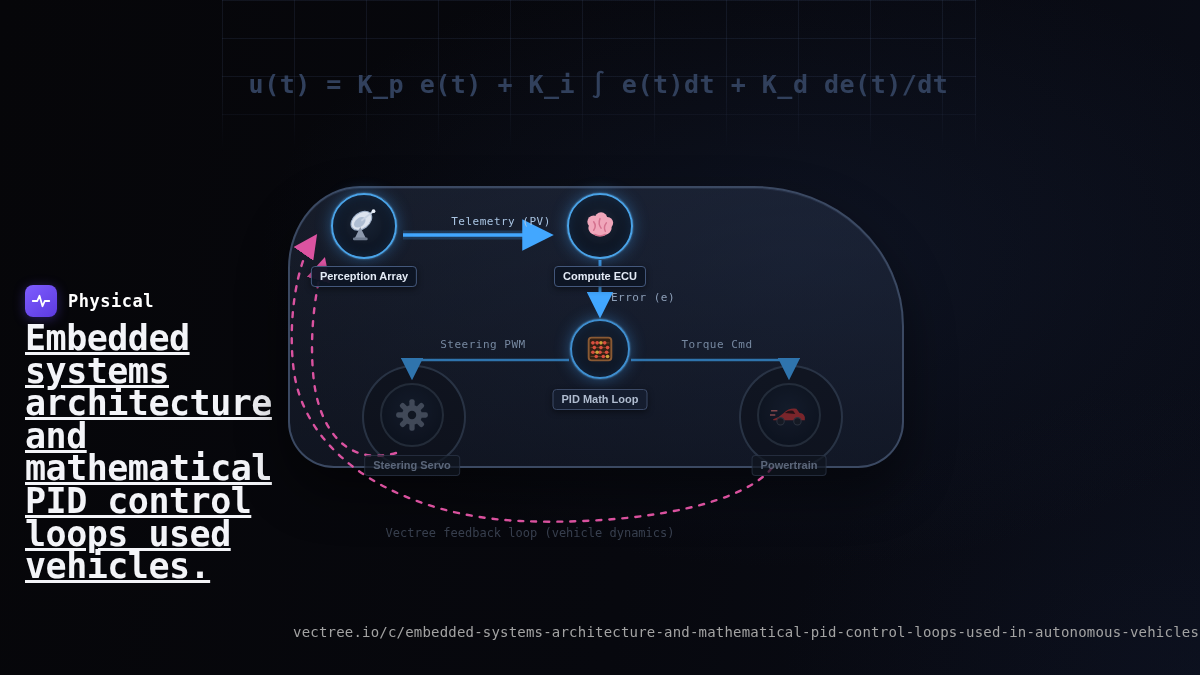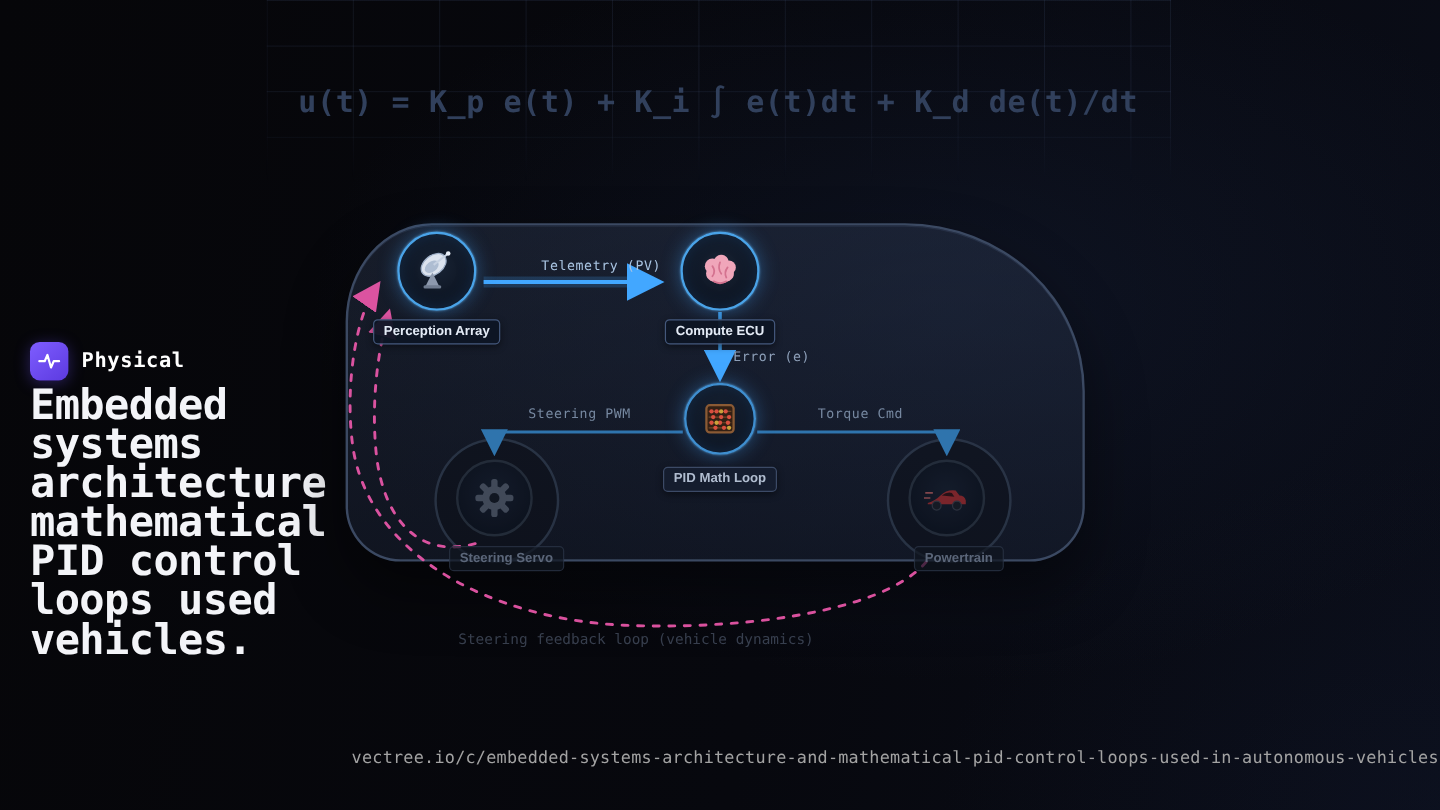--- a/index.html
+++ b/index.html
@@ -21,21 +21,21 @@
     font-weight:bold;font-size:25px;letter-spacing:0.5px;color:#31405c;white-space:nowrap;}
 
   .brand{position:absolute;left:25px;top:285px;display:flex;align-items:center;gap:11px;}
   .brand-logo{width:32px;height:32px;border-radius:8px;flex:0 0 32px;
     background:linear-gradient(140deg,#7e5dff 0%,#5c3ae0 100%);
     display:flex;align-items:center;justify-content:center;
     box-shadow:0 2px 12px rgba(110,80,255,0.35);}
   .brand-name{color:#ffffff;font-size:17px;font-weight:bold;letter-spacing:0.5px;}
 
   .headline{position:absolute;left:25px;top:322px;color:#f3f4f8;font-weight:bold;
-    font-size:35px;line-height:32.6px;letter-spacing:-0.5px;white-space:nowrap;}
+    font-size:35px;line-height:32.6px;letter-spacing:-0.5px;white-space:nowrap;text-decoration:underline;}
 
   .url{position:absolute;left:293px;top:624px;font-size:14px;color:#a3a3a3;letter-spacing:0.2px;white-space:nowrap;}
 
   
   .car-body{position:absolute;left:288px;top:186px;width:612px;height:278px;
     border:2px solid #3b4962;
     border-radius:72px 150px 46px 46px / 82px 140px 46px 46px;
     background:linear-gradient(180deg, rgba(47,60,86,0.40), rgba(24,32,50,0.55));
     box-shadow:0 24px 50px rgba(0,0,0,0.45), inset 0 1px 0 rgba(120,150,200,0.12);}
 
@@ -56,21 +56,21 @@
   .node.power{left:757px;top:383px;width:64px;height:64px;}
   .node svg{width:38px;height:38px;}
   .node.pid svg{width:34px;height:34px;}
 
   .chip{position:absolute;transform:translateX(-50%);
     font-family:"Liberation Sans",sans-serif;font-weight:bold;font-size:11px;
     padding:3px 8px 4px;border-radius:4px;white-space:nowrap;
     box-shadow:0 2px 6px rgba(0,0,0,0.45);}
   .chip.bright{background:rgba(13,21,36,0.95);border:1px solid #44587c;color:#e4ebf6;}
   .chip.mid{background:rgba(22,30,48,0.88);border:1px solid #3c4a66;color:#b0bccf;}
-  .chip.dimmed{background:rgba(15,21,32,0.7);border:1px solid rgba(58,70,92,0.5);color:#5b6679;box-shadow:none;margin-left:10px;}
+  .chip.dimmed{background:rgba(15,21,32,0.7);border:1px solid rgba(58,70,92,0.5);color:#5b6679;box-shadow:none;}
   .chip.c-perception{left:364px;top:266px;}
   .chip.c-ecu{left:600px;top:266px;}
   .chip.c-pid{left:600px;top:389px;}
   .chip.c-servo{left:412px;top:455px;}
   .chip.c-power{left:789px;top:455px;}
 
   .edge-label{position:absolute;font-size:11px;letter-spacing:0.5px;white-space:nowrap;}
   .el-telemetry{left:420px;top:215px;width:114px;text-align:center;color:#a9c4e2;margin-left:24px;}
   .el-error{left:611px;top:291px;color:#8d9fb8;}
   .el-steering{left:433px;top:338px;width:100px;text-align:center;color:#7688a0;}
@@ -97,20 +97,21 @@
         <path d="M5 16 h6 l3 -7 l4 14 l3 -7 h6" stroke="#ffffff" stroke-width="2.4" fill="none" stroke-linecap="round" stroke-linejoin="round"></path>
       </svg>
     </div>
     <div class="brand-name">Physical</div>
   </div>
 
   <div class="headline">
     <div>Embedded</div>
     <div>systems</div>
     <div>architecture</div>
+    <div>and</div>
     <div>mathematical</div>
     <div>PID control</div>
     <div>loops used</div>
     <div>vehicles.</div>
   </div>
 
   <div class="url">vectree.io/c/embedded-systems-architecture-and-mathematical-pid-control-loops-used-in-autonomous-vehicles</div>
 
   <div class="car-body"></div>
   <div class="wheel servo"></div>
@@ -206,14 +207,14 @@
   <div class="chip bright c-ecu">Compute ECU</div>
   <div class="chip mid c-pid">PID Math Loop</div>
   <div class="chip dimmed c-servo">Steering Servo</div>
   <div class="chip dimmed c-power">Powertrain</div>
 
   <div class="edge-label el-telemetry">Telemetry (PV)</div>
   <div class="edge-label el-error">Error (e)</div>
   <div class="edge-label el-steering">Steering PWM</div>
   <div class="edge-label el-torque">Torque Cmd</div>
 
-  <div class="caption">Steering feedback loop (vehicle dynamics)</div>
+  <div class="caption">Vectree feedback loop (vehicle dynamics)</div>
 </div>
 
 </body></html>

